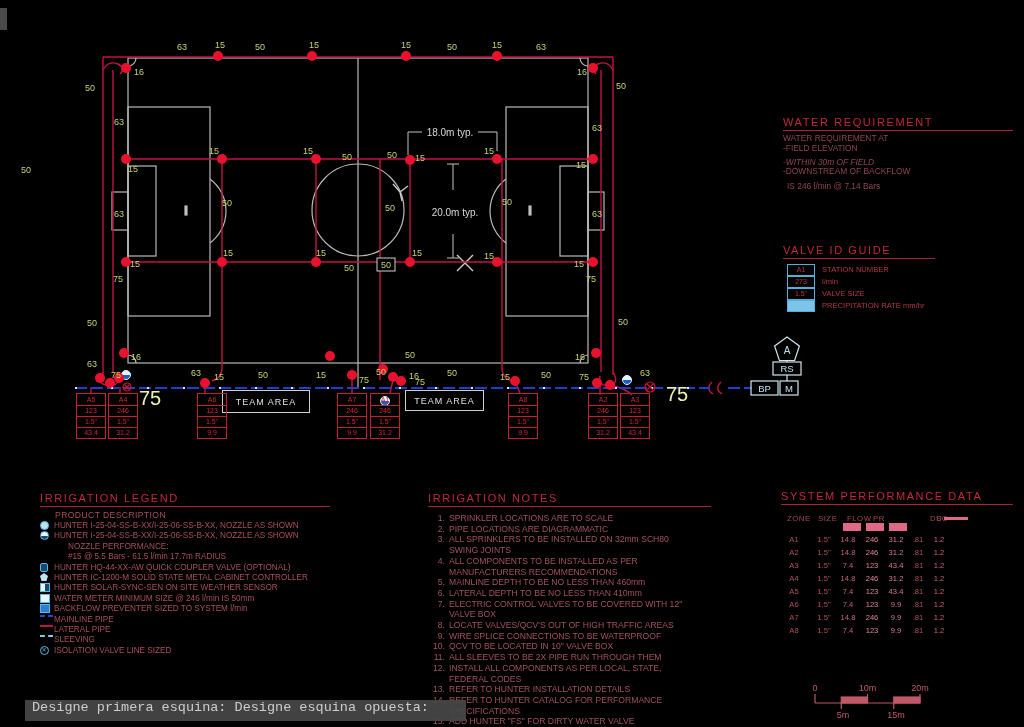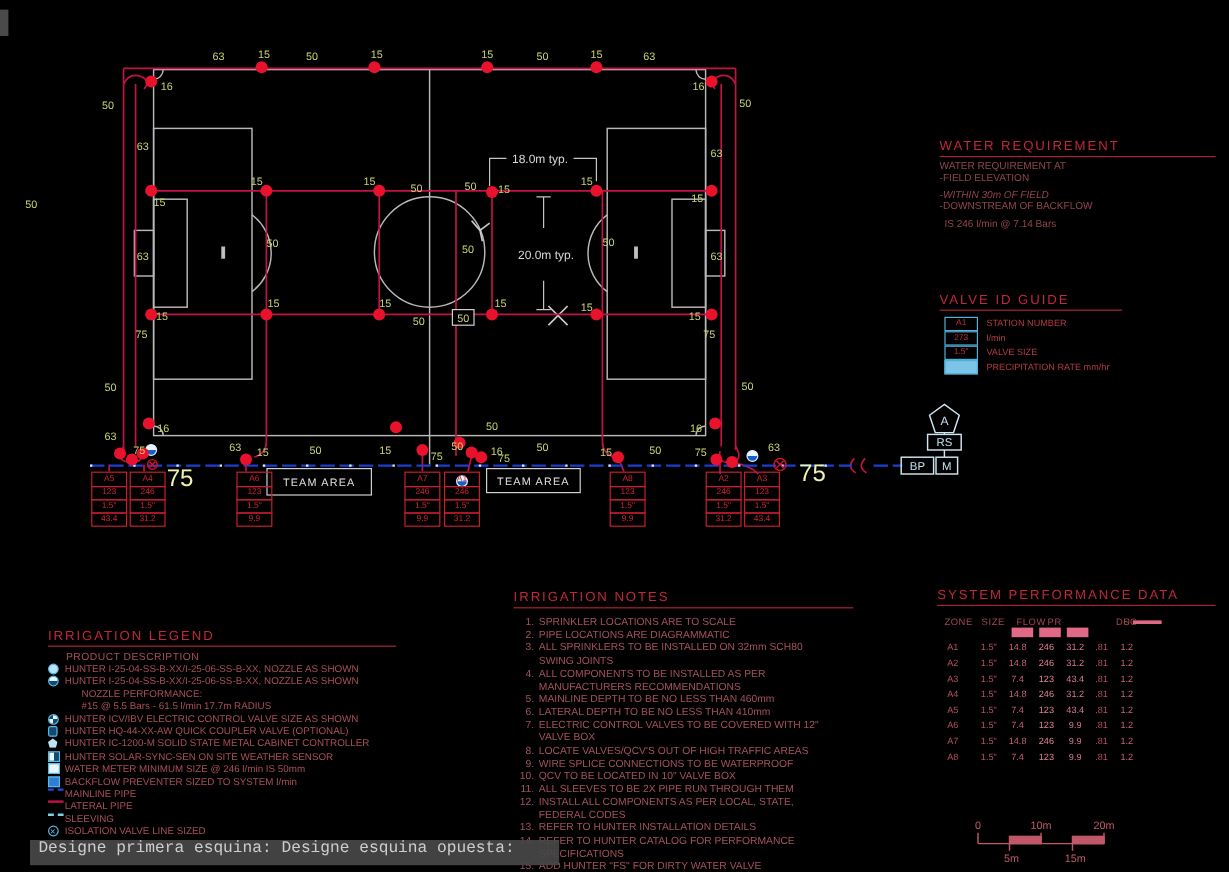--- a/index.html
+++ b/index.html
@@ -372,21 +372,21 @@
           <div class="guide-cell">1.5"</div>
           <span class="guide-label">VALVE SIZE</span>
         </div>
         <div class="guide-row">
           <div class="guide-cell filled"></div>
           <span class="guide-label">PRECIPITATION RATE mm/hr</span>
         </div>
       </div>
   </div>
 
-  <div class="panel" style="left:40px;top:492px;width:290px;margin-top:32px;">
+  <div class="panel" style="left:40px;top:492px;width:290px;">
     <div class="panel-title">IRRIGATION LEGEND</div>
     <div style="color:#a84f58;font-size:8.6px;margin:3px 0 1px 15px;letter-spacing:0.4px;">PRODUCT DESCRIPTION</div>
     <div id="legend-items">
         <div class="lg-row">
           <span class="lg-ic">
             <span class="ic ic-circ"></span>
           </span>
           <span class="lg-tx">HUNTER I-25-04-SS-B-XX/I-25-06-SS-B-XX, NOZZLE AS SHOWN</span>
         </div>
         <div class="lg-row">
@@ -395,26 +395,20 @@
           </span>
           <span class="lg-tx">HUNTER I-25-04-SS-B-XX/I-25-06-SS-B-XX, NOZZLE AS SHOWN</span>
         </div>
         <div class="lg-row">
           <span class="lg-ic"></span>
           <span class="lg-tx lg-indent">NOZZLE PERFORMANCE:</span>
         </div>
         <div class="lg-row">
           <span class="lg-ic"></span>
           <span class="lg-tx lg-indent">#15 @ 5.5 Bars - 61.5 l/min 17.7m RADIUS</span>
-        </div>
-        <div class="lg-row">
-          <span class="lg-ic">
-            <span class="ic ic-quarter"></span>
-          </span>
-          <span class="lg-tx">HUNTER ICV/IBV ELECTRIC CONTROL VALVE SIZE AS SHOWN</span>
         </div>
         <div class="lg-row">
           <span class="lg-ic">
             <span class="ic ic-qcv"></span>
           </span>
           <span class="lg-tx">HUNTER HQ-44-XX-AW QUICK COUPLER VALVE (OPTIONAL)</span>
         </div>
         <div class="lg-row">
           <span class="lg-ic">
             <span class="ic ic-pent"></span>

